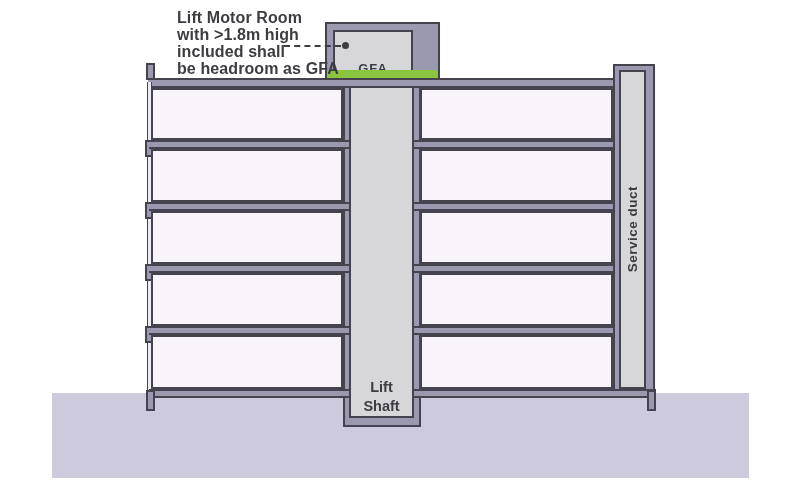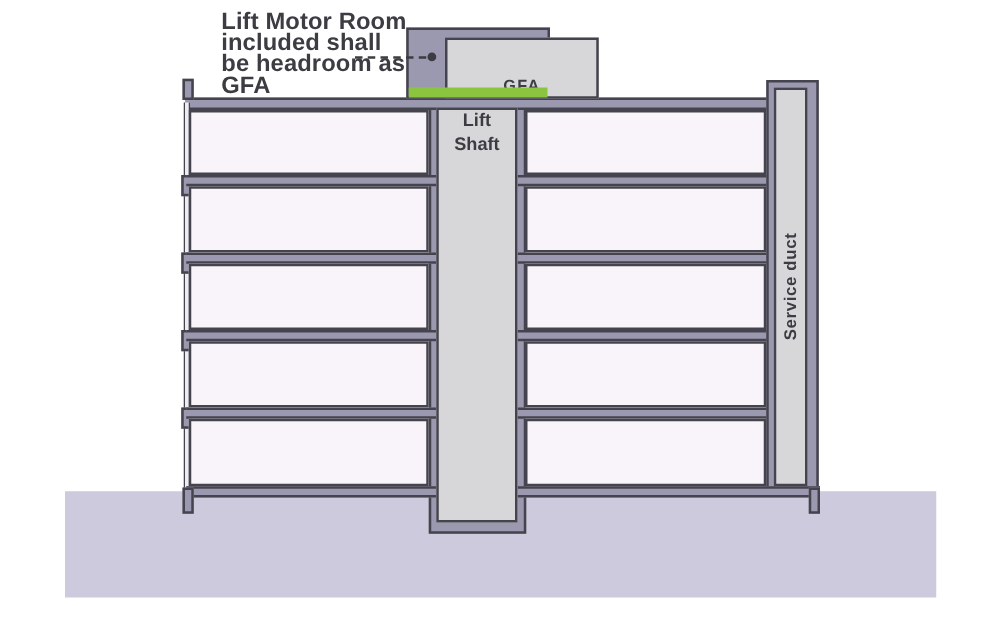--- a/index.html
+++ b/index.html
@@ -9,22 +9,22 @@
   }
   .abs { position:absolute; box-sizing:border-box; }
   .wallblock { background:var(--wall,#9b99af); border:2px solid var(--outline,#45444e); }
   .slab { background:var(--wall,#9b99af); border-top:2px solid var(--outline,#45444e); border-bottom:2px solid var(--outline,#45444e); }
   .room { background:var(--room,#f9f4f9); border:2px solid var(--outline,#45444e); }
   .interior { background:var(--interior,#d7d7da); border:2px solid var(--outline,#45444e); }
   .thinwall { background:#edecf2; border-left:1.5px solid var(--outline,#45444e); border-right:1.5px solid var(--outline,#45444e); }
   .ground { background:var(--ground,#cdcade); }
   .green { background:var(--green,#8bc53f); }
   .txt { color:var(--text,#3d3c43); font-weight:bold; }
-  .annotation { font-size:19px; line-height:17px; letter-spacing:0.1px; }
-  .shaft-label-box { display:flex; align-items:flex-start; justify-content:center; }
+  .annotation { font-size:16px; line-height:17px; letter-spacing:0.1px; }
+  .shaft-label-box { display:flex; align-items:flex-end; justify-content:center; }
   .shaft-label { font-size:14.5px; line-height:19px; text-align:center; white-space:pre-line; }
   .duct-label-box { display:flex; align-items:center; justify-content:center; }
   .duct-label { font-size:13.5px; writing-mode:vertical-rl; transform:rotate(180deg); letter-spacing:0.5px; }
   .gfa-box { display:flex; align-items:flex-end; justify-content:center; }
   .gfa-label { font-size:13px; letter-spacing:1px; padding-bottom:1px; }
   .dash { border-top:2px dashed var(--text,#3d3c43); }
   .dot { background:var(--text,#3d3c43); border-radius:50%; }
 </style>
 </head>
 <body>
@@ -75,26 +75,27 @@
   <div class="abs slab" style="left:414px; top:389px; width:242px; height:9px;"></div>
   <div class="abs wallblock" style="left:146px; top:390px; width:9px; height:21px;"></div>
   <div class="abs wallblock" style="left:647px; top:390px; width:9px; height:21px;"></div>
 
   <div class="abs interior shaft-label-box" style="left:349px; top:86px; width:65px; height:332px;">
     <span class="txt shaft-label">Lift
 Shaft</span>
   </div>
 
   <div class="abs wallblock" style="left:325px; top:22px; width:115px; height:57px;"></div>
-  <div class="abs interior gfa-box" style="left:333px; top:30px; width:123px; height:49px;margin-left:23px;">
+  <div class="abs interior gfa-box" style="left:333px; top:30px; width:80px; height:49px;">
     <span class="txt gfa-label">GFA</span>
   </div>
   <div class="abs green" style="left:327px; top:70px; width:111px; height:8px;"></div>
 
   <div class="abs txt annotation" style="left:177px; top:9px; width:170px;">
     <div>Lift Motor Room</div>
+    <div>with &gt;1.8m high</div>
     <div>included shall</div>
     <div>be headroom as GFA</div>
   </div>
   <div class="abs dash" style="left:284px; top:45px; width:57px; height:0;"></div>
   <div class="abs dot" style="left:342px; top:42px; width:7px; height:7px;"></div>
 
 </div>
 
 </body></html>

